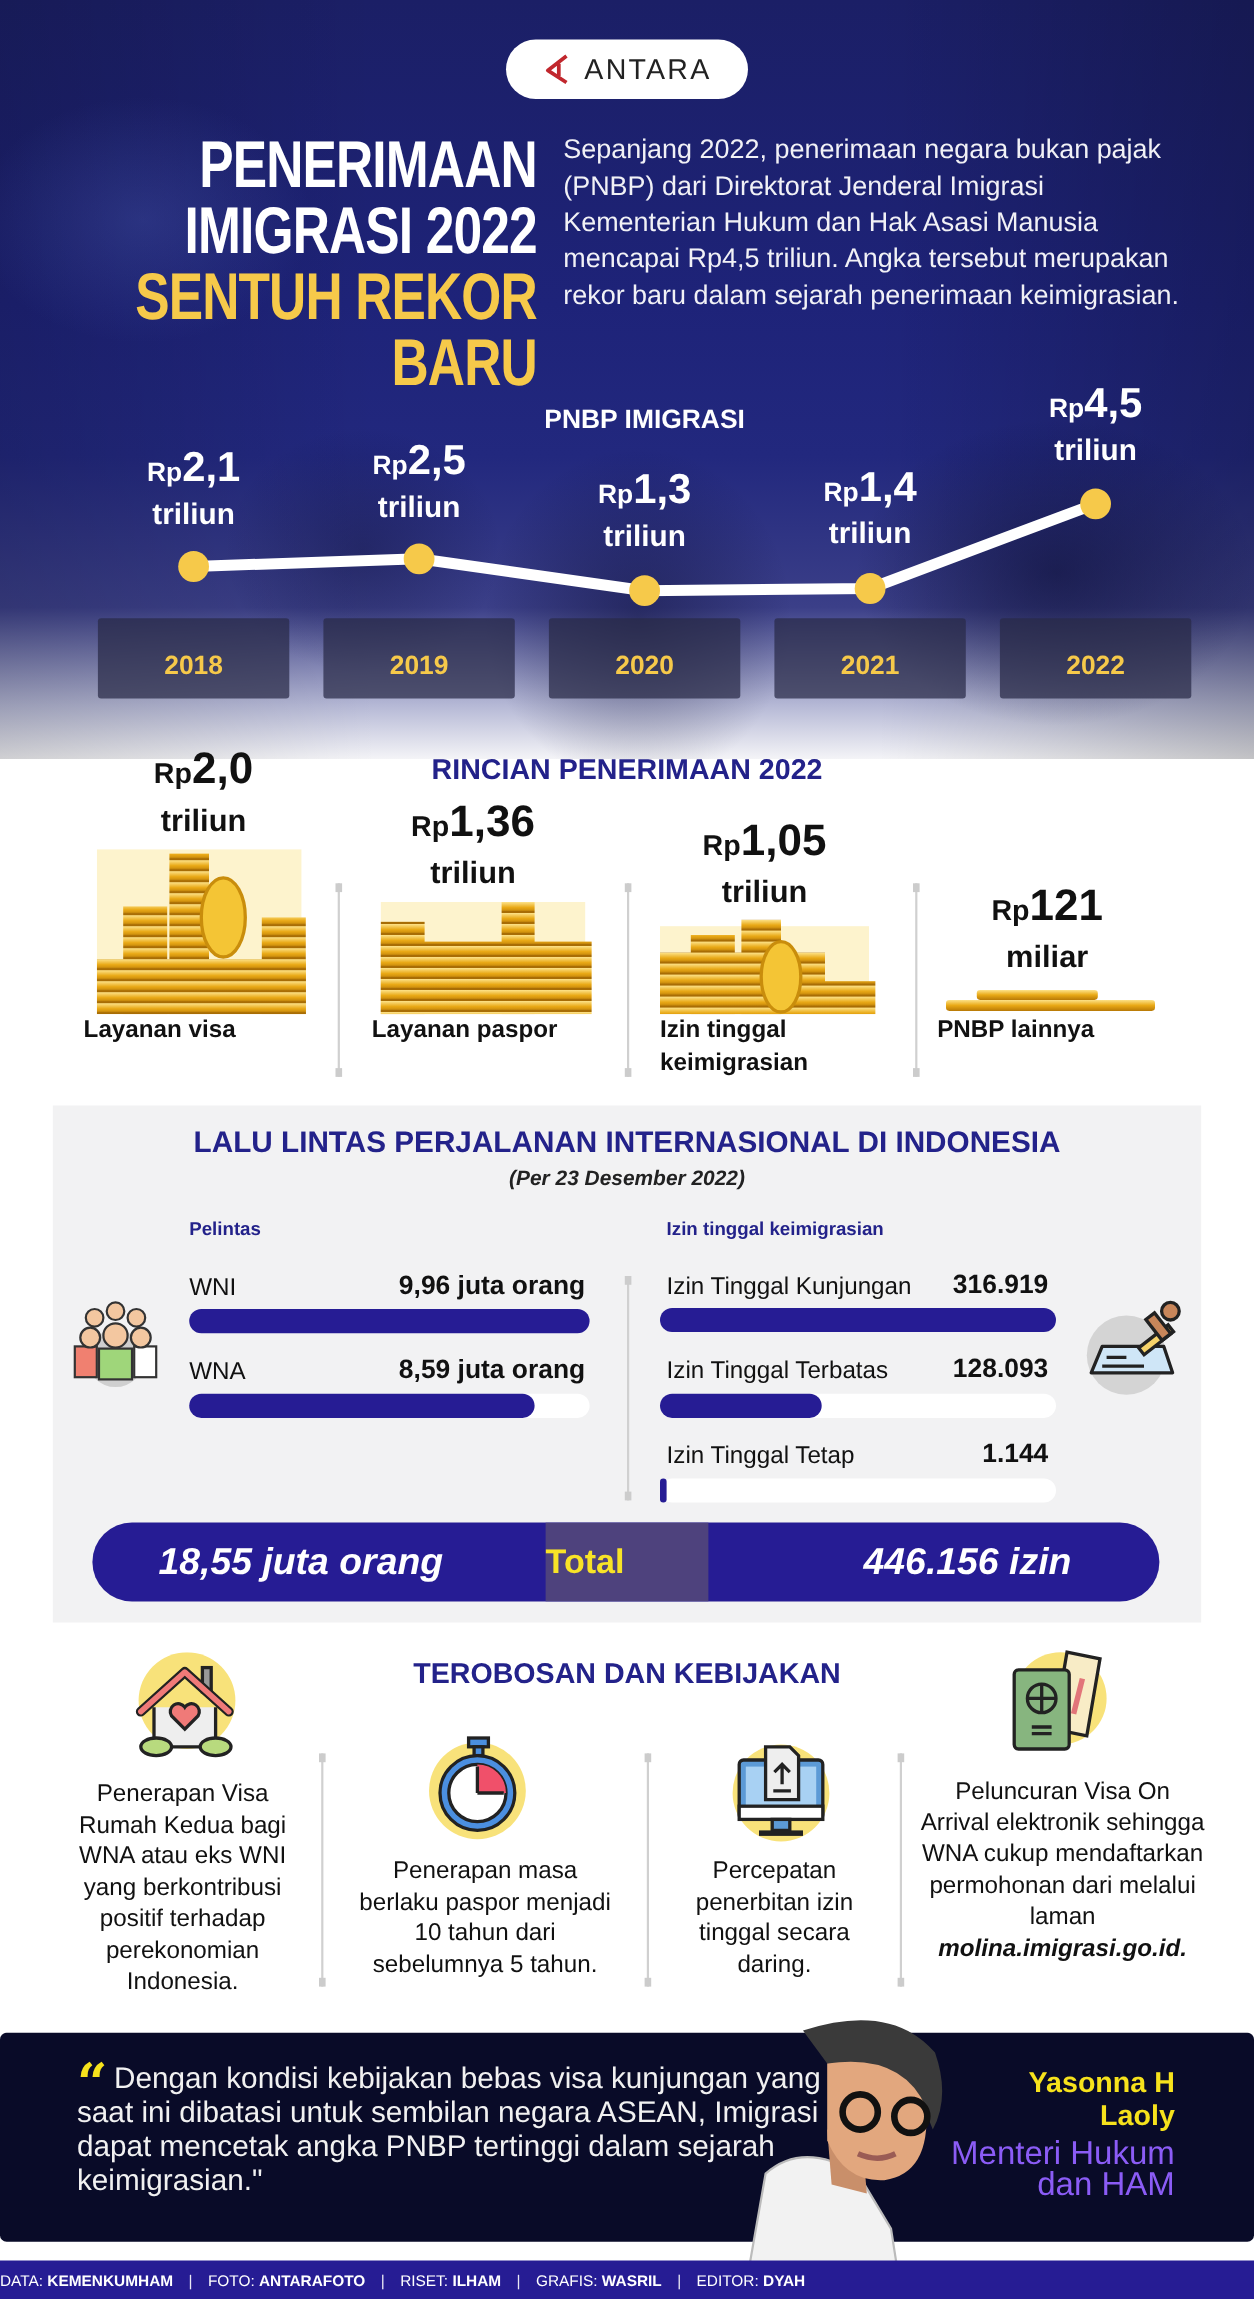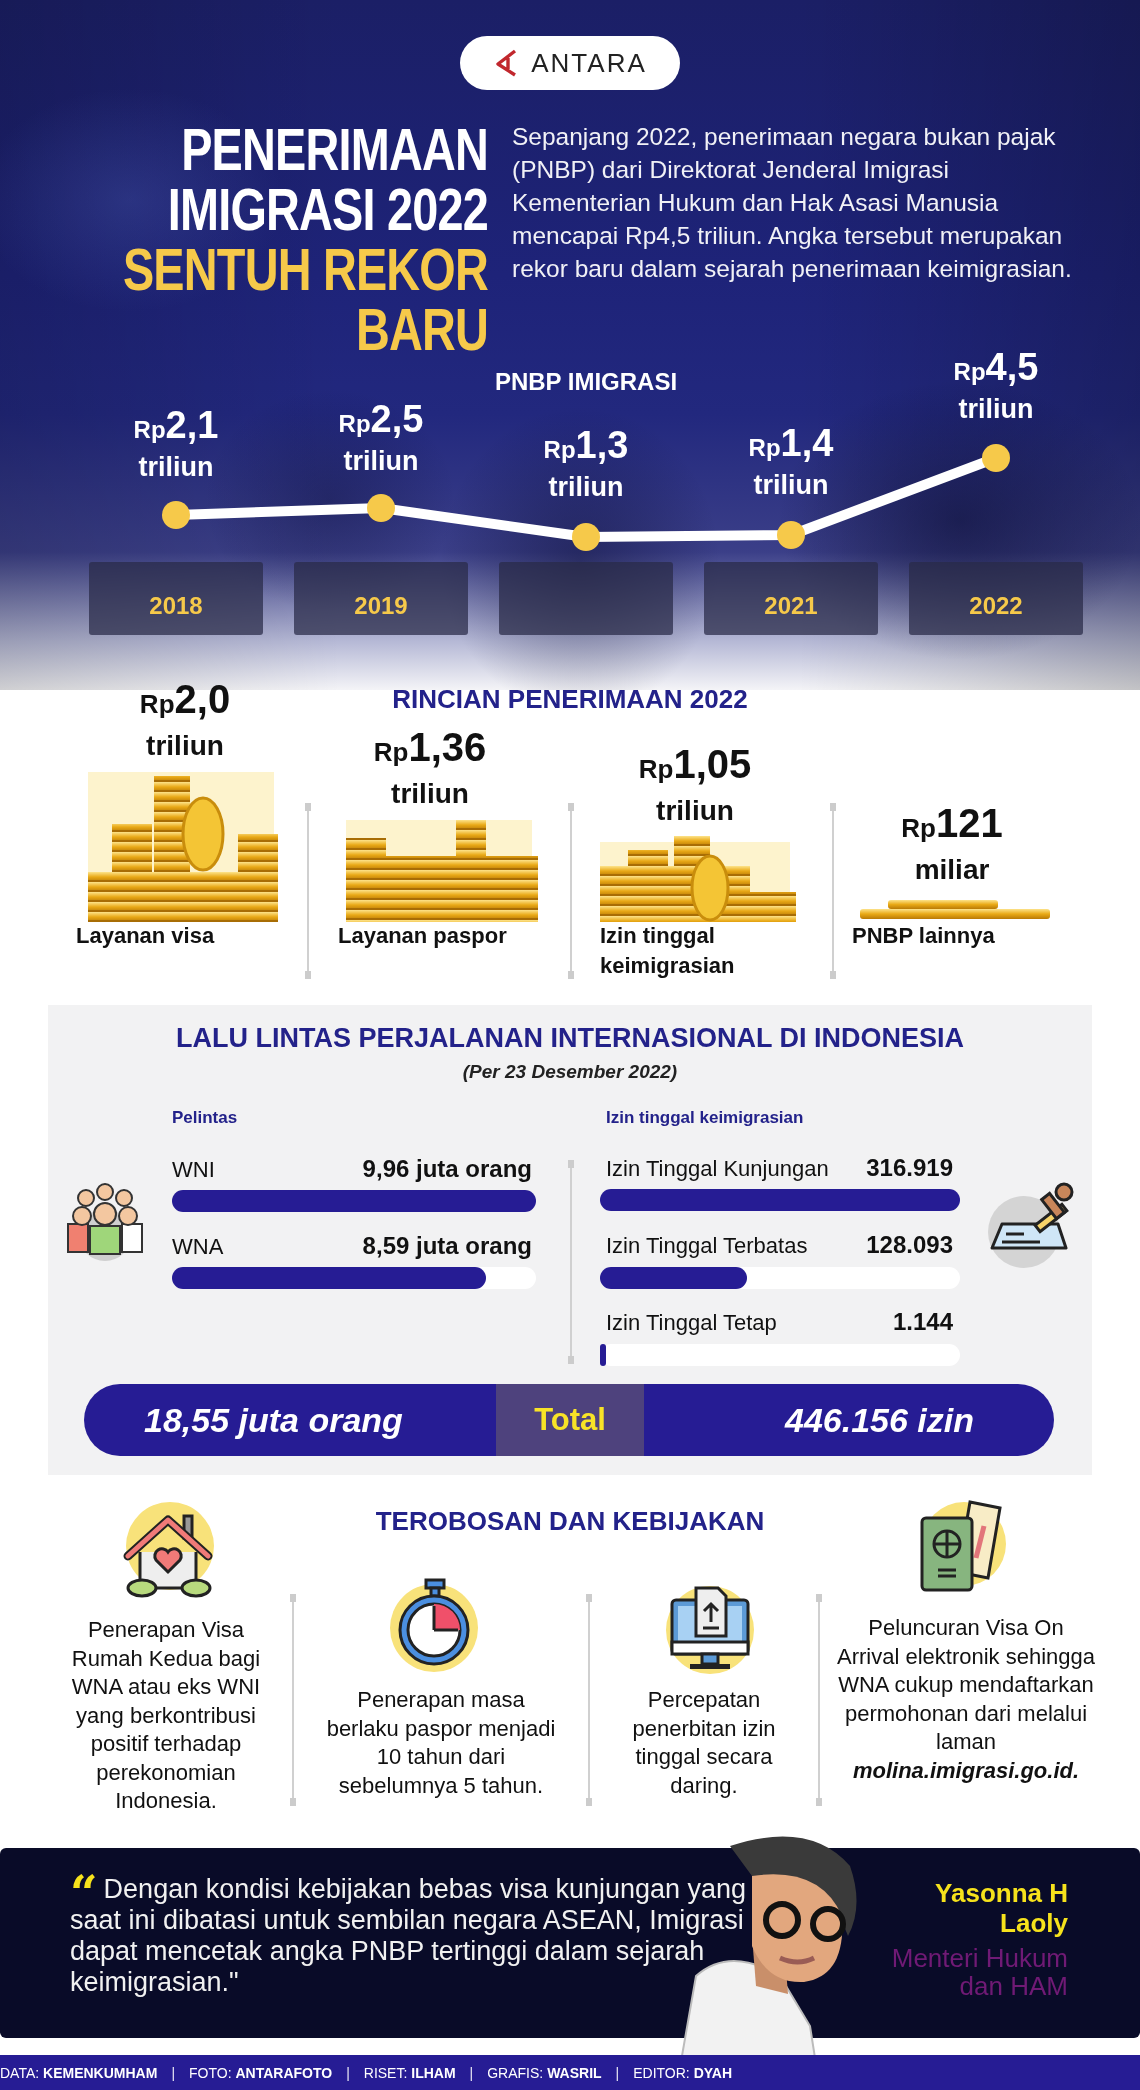--- a/index.html
+++ b/index.html
@@ -37,33 +37,33 @@
 .vsep:before{top:0}.vsep:after{bottom:0}
 .traffic{position:absolute;left:48px;top:1005px;width:1044px;height:470px;background:#f2f2f3}
 .t-title{position:absolute;left:0;width:1044px;top:18px;text-align:center;color:#23228a;font-weight:700;font-size:27px}
 .t-sub{position:absolute;left:0;width:1044px;top:56px;text-align:center;font-style:italic;font-weight:700;font-size:19px;color:#222}
 .sect{position:absolute;color:#23228a;font-weight:700;font-size:17px}
 .row-l{position:absolute;font-size:22px;color:#111}
 .row-v{position:absolute;font-size:24px;font-weight:700;color:#111;text-align:right}
 .bar{position:absolute;height:22px;border-radius:11px;background:#fff}
 .bar .fill{height:22px;border-radius:11px;background:#261c94}
 .total{position:absolute;left:84px;top:1384px;width:970px;height:72px;border-radius:36px;background:#261c94;overflow:hidden}
-.total .mid{position:absolute;left:412px;top:0;width:148px;height:72px;background:#4e427d;color:#f8e327;font-weight:700;font-size:31px;text-align:center;line-height:72px}
+.total .mid{position:absolute;left:412px;top:0;width:148px;height:72px;background:#4e427d;color:#f8e327;font-weight:700;font-size:31px;line-height:72px}
 .total .l,.total .r{position:absolute;top:0;height:72px;line-height:72px;color:#fff;font-weight:700;font-style:italic;font-size:34px}
 .total .l{left:60px}.total .r{right:80px}
 .pol-title{position:absolute;left:340px;top:1506px;width:460px;text-align:center;color:#23228a;font-weight:700;font-size:26px}
 .pol-icon{position:absolute;width:100px;height:100px}
 .pol-text{position:absolute;text-align:center;font-size:22px;line-height:28.5px;color:#111}
 .pol-text b{font-style:italic}
 .quote{position:absolute;left:0;top:1848px;width:1140px;height:190px;background:#090b28;border-radius:6px}
 .qtext{position:absolute;left:70px;top:1874px;width:690px;color:#f1f1f1;font-size:27px;line-height:31px}
 .qmark{color:#f6e21c;font-weight:700;font-size:48px;line-height:20px;vertical-align:-12px;margin-right:6px;font-family:"DejaVu Serif",serif}
 .person{position:absolute;left:660px;top:1826px;width:240px;height:264px}
 .qname{position:absolute;right:72px;top:1878px;text-align:right;color:#f6e21c;font-weight:700;font-size:26px;line-height:30px}
-.qrole{position:absolute;right:72px;top:1944px;text-align:right;color:#701a75;font-size:26px;line-height:28px}
+.qrole{position:absolute;right:72px;top:1944px;text-align:right;color:#8b5cf6;font-size:30px;line-height:28px}
 .footer{position:absolute;left:0;top:2055px;width:1140px;height:35px;background:#261c94;display:flex;align-items:center;justify-content:flex-start;gap:14px;color:#fff;font-size:14px}
 .footer b{font-weight:700}
 .footer .sep{opacity:.9}
 </style>
 </head>
 <body>
 
 <div class="hero">
     <div class="tex"></div>
   </div>
@@ -87,20 +87,21 @@
   <div class="ctitle">PNBP IMIGRASI</div>
 
   <div class="col" style="left:73px"></div>
   <div class="col" style="left:278px"></div>
   <div class="col" style="left:483px"></div>
   <div class="col" style="left:688px"></div>
   <div class="col" style="left:893px"></div>
 
   <div class="year" style="left:73px">2018</div>
   <div class="year" style="left:278px">2019</div>
+  <div class="year" style="left:483px">2020</div>
   <div class="year" style="left:688px">2021</div>
   <div class="year" style="left:893px">2022</div>
 
   <svg class="line" viewBox="0 0 1140 320">
     <polyline points="160,175 365,168 570,197 775,195 980,118" fill="none" stroke="#fff" stroke-width="10" stroke-linejoin="round"></polyline>
     <circle cx="160" cy="175" r="14" fill="#f6c94a"></circle>
     <circle cx="365" cy="168" r="14" fill="#f6c94a"></circle>
     <circle cx="570" cy="197" r="14" fill="#f6c94a"></circle>
     <circle cx="775" cy="195" r="14" fill="#f6c94a"></circle>
     <circle cx="980" cy="118" r="14" fill="#f6c94a"></circle>

